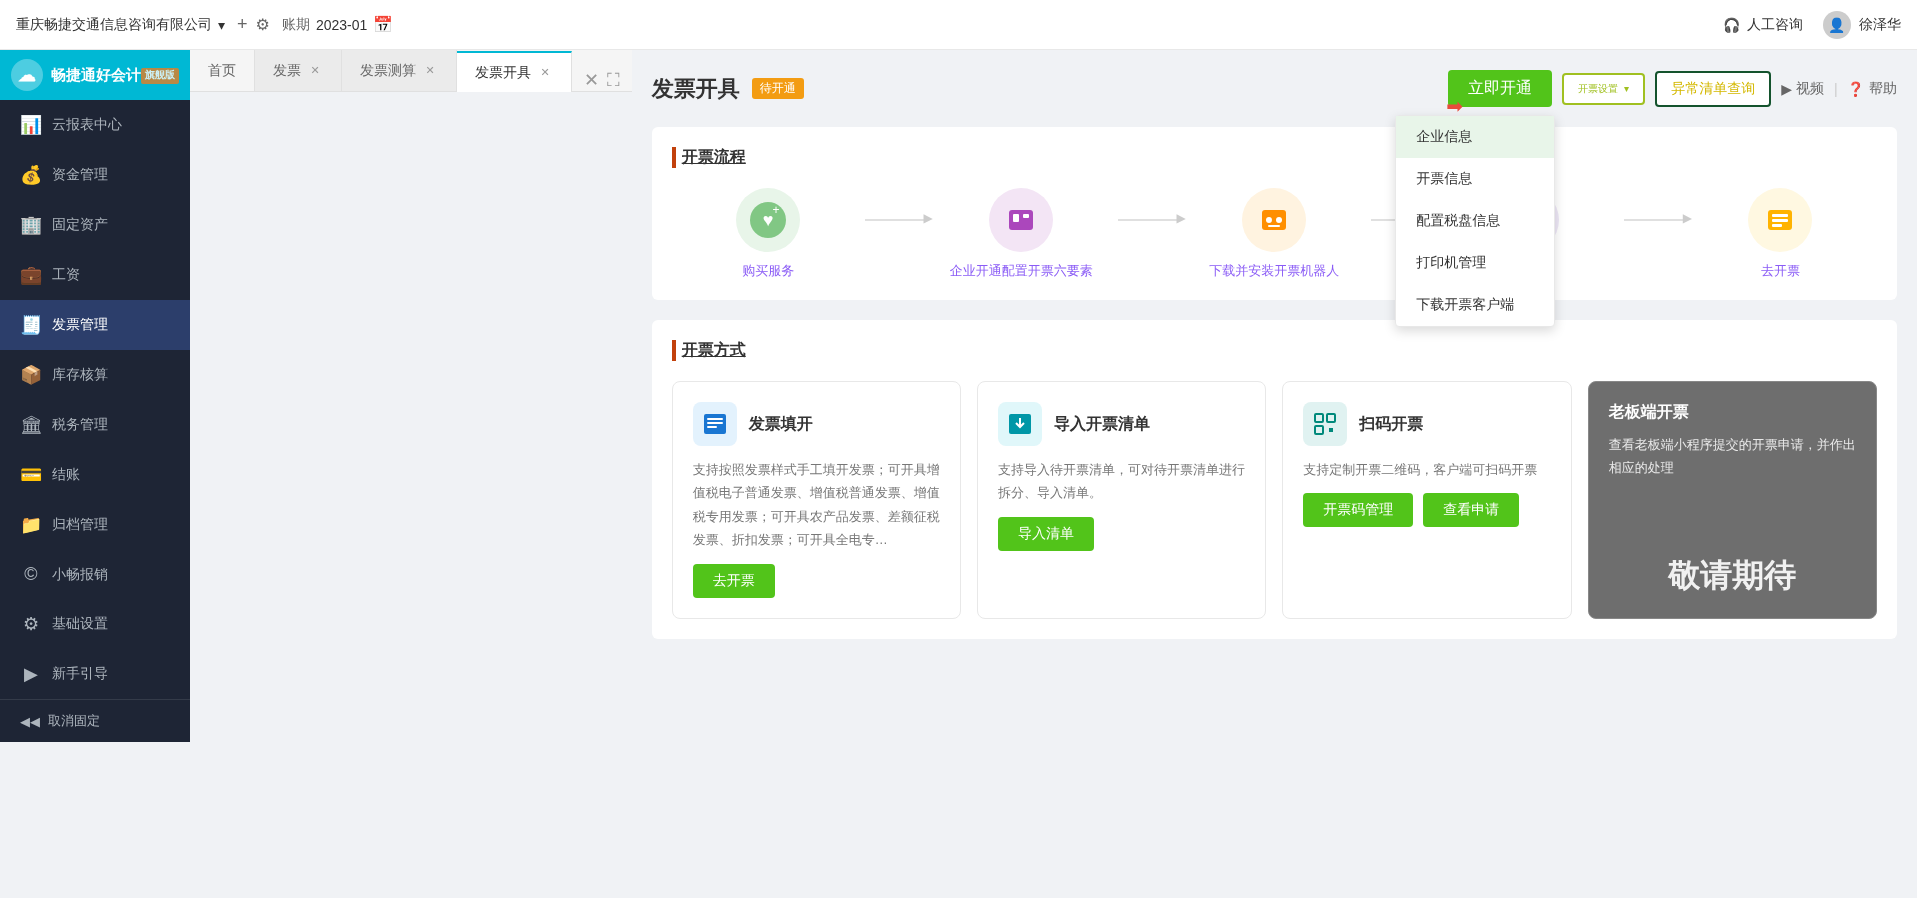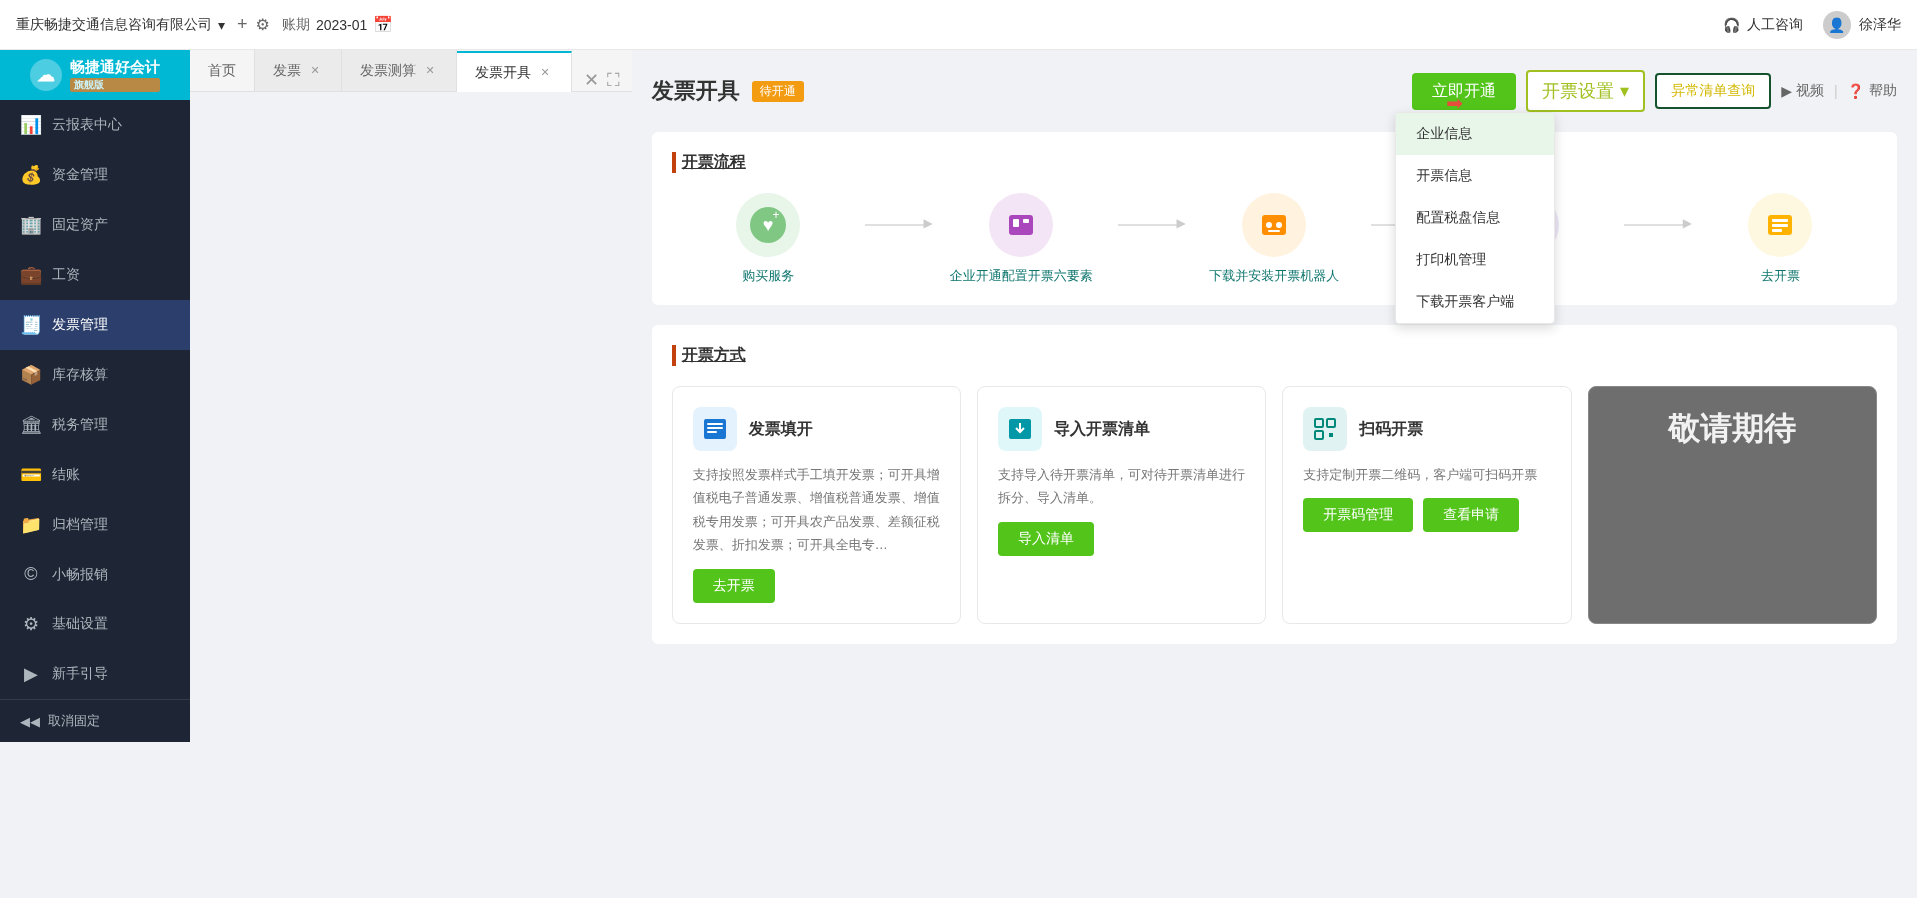--- a/index.html
+++ b/index.html
@@ -19,21 +19,21 @@
     .user-info { display: flex; align-items: center; gap: 8px; cursor: pointer; color: #333; }
     .user-avatar { width: 28px; height: 28px; border-radius: 50%; background: #ccc; display: flex; align-items: center; justify-content: center; font-size: 14px; color: #fff; }
 
     
     .main-layout { display: flex; flex: 1; overflow: hidden; }
 
     
     .sidebar { width: 190px; background: #1e2535; display: flex; flex-direction: column; flex-shrink: 0; overflow-y: auto; }
     .sidebar-logo { background: #00b8d4; height: 50px; display: flex; align-items: center; justify-content: center; gap: 8px; color: #fff; font-size: 15px; font-weight: bold; flex-shrink: 0; }
     .sidebar-logo-icon { width: 32px; height: 32px; background: rgba(255,255,255,0.3); border-radius: 50%; display: flex; align-items: center; justify-content: center; font-size: 18px; }
-    .sidebar-logo-text { display: flex; flex-direction: column; line-height: 1.2; }
+    .sidebar-logo-text { display: flex; flex-direction: row; line-height: 1.2; }
     .sidebar-logo-sub { font-size: 10px; opacity: 0.8; background: #e67e22; padding: 1px 4px; border-radius: 2px; margin-top: 2px; }
     .sidebar-item { display: flex; align-items: center; gap: 10px; padding: 14px 20px; color: #adb5bd; cursor: pointer; font-size: 14px; transition: background 0.2s; }
     .sidebar-item.active { background: #2c3e6b; color: #fff; }
     .sidebar-item-icon { font-size: 18px; width: 22px; text-align: center; }
     .sidebar-collapse { display: flex; align-items: center; gap: 8px; padding: 12px 20px; color: #adb5bd; cursor: pointer; font-size: 13px; margin-top: auto; border-top: 1px solid rgba(255,255,255,0.1); }
 
     
     .content-area { flex: 1; display: flex; flex-direction: row; overflow: hidden; }
 
     
@@ -48,38 +48,38 @@
     
     .page-content { flex: 1; overflow-y: auto; background: #f0f2f5; padding: 20px; position: relative; }
 
     
     .page-header { display: flex; align-items: center; justify-content: space-between; margin-bottom: 20px; }
     .page-title-area { display: flex; align-items: center; gap: 12px; }
     .page-title { font-size: 22px; font-weight: bold; color: #333; }
     .status-badge { background: #f39c12; color: #fff; font-size: 12px; padding: 2px 8px; border-radius: 3px; }
     .page-actions { display: flex; align-items: center; gap: 10px; position: relative; }
     .btn-primary { background: #52c41a; color: #fff; border: none; padding: 8px 20px; border-radius: 4px; cursor: pointer; font-size: 16px; }
-    .btn-outline-green { background: #fff; color: #a0c020; border: 2px solid #a0c020; padding: 7px 14px; border-radius: 4px; cursor: pointer; font-size: 18px; display: flex; align-items: center; gap: 6px; }
+    .btn-outline-green { background: #fff; color: #a0c020; border: 2px solid #a0c020; padding: 7px 14px; border-radius: 4px; cursor: pointer; font-size: 10px; display: flex; align-items: center; gap: 6px; }
     .btn-outline-yellow { background: #fff; color: #d4b800; border: 2px solid #14532d; padding: 7px 14px; border-radius: 4px; cursor: pointer; font-size: 14px; }
     .btn-text { background: none; border: none; color: #666; cursor: pointer; font-size: 14px; display: flex; align-items: center; gap: 4px; }
 
     
     .section { background: #fff; border-radius: 6px; padding: 20px; margin-bottom: 20px; }
     .section-title { font-size: 16px; font-weight: bold; color: #333; margin-bottom: 20px; border-left: 4px solid #c2410c; padding-left: 6px; text-decoration: underline; }
 
     
     .flow-steps { display: flex; align-items: center; gap: 0; }
     .flow-step { display: flex; flex-direction: column; align-items: center; gap: 10px; flex: 1; position: relative; }
     .flow-step-icon { width: 64px; height: 64px; border-radius: 50%; display: flex; align-items: center; justify-content: center; font-size: 28px; }
     .flow-step-icon.green { background: #e8f5e9; }
     .flow-step-icon.purple { background: #f3e5f5; }
     .flow-step-icon.orange { background: #fff3e0; }
     .flow-step-icon.light-purple { background: #ede7f6; }
     .flow-step-icon.light-orange { background: #fff8e1; }
-    .flow-step-label { font-size: 13px; color: #0f766e; text-align: center; }
+    .flow-step-label { font-size: 13px; color: #8b5cf6; text-align: center; }
     .flow-connector { display: flex; align-items: center; padding-bottom: 28px; }
 
     
     .billing-methods { display: grid; grid-template-columns: 1fr 1fr 1fr 1fr; gap: 16px; }
     .billing-card { background: #fff; border: 1px solid #e8e8e8; border-radius: 8px; padding: 20px; display: flex; flex-direction: column; gap: 12px; }
     .billing-card-header { display: flex; align-items: center; gap: 12px; }
     .billing-card-icon { width: 44px; height: 44px; border-radius: 8px; display: flex; align-items: center; justify-content: center; font-size: 22px; }
     .billing-card-icon.blue { background: #e3f2fd; color: #1976d2; }
     .billing-card-icon.teal { background: #e0f7fa; color: #0097a7; }
     .billing-card-icon.cyan { background: #e0f2f1; color: #00897b; }
@@ -399,20 +399,24 @@
             </div>
             <div class="billing-card-desc">支持定制开票二维码，客户端可扫码开票</div>
             <div style="display:flex; gap:10px;">
               <button class="billing-card-btn">开票码管理</button>
               <button class="billing-card-btn">查看申请</button>
             </div>
           </div>
 
           <div class="billing-card" style="background: #888; border-color: #888; position: relative; overflow: hidden;">
             <div style="position: absolute; inset: 0; background: rgba(100,100,100,0.7); display: flex; flex-direction: column; justify-content: space-between; padding: 20px;">
+              <div>
+                <div style="font-size: 16px; font-weight: bold; color: #fff; margin-bottom: 10px;">老板端开票</div>
+                <div style="font-size: 13px; color: rgba(255,255,255,0.85); line-height: 1.8;">查看老板端小程序提交的开票申请，并作出相应的处理</div>
+              </div>
               <div style="font-size: 32px; font-weight: bold; color: rgba(255,255,255,0.9); text-align: center;">敬请期待</div>
             </div>
           </div>
         </div>
       </div>
 
     </div>
   </div>
 </div>
 

